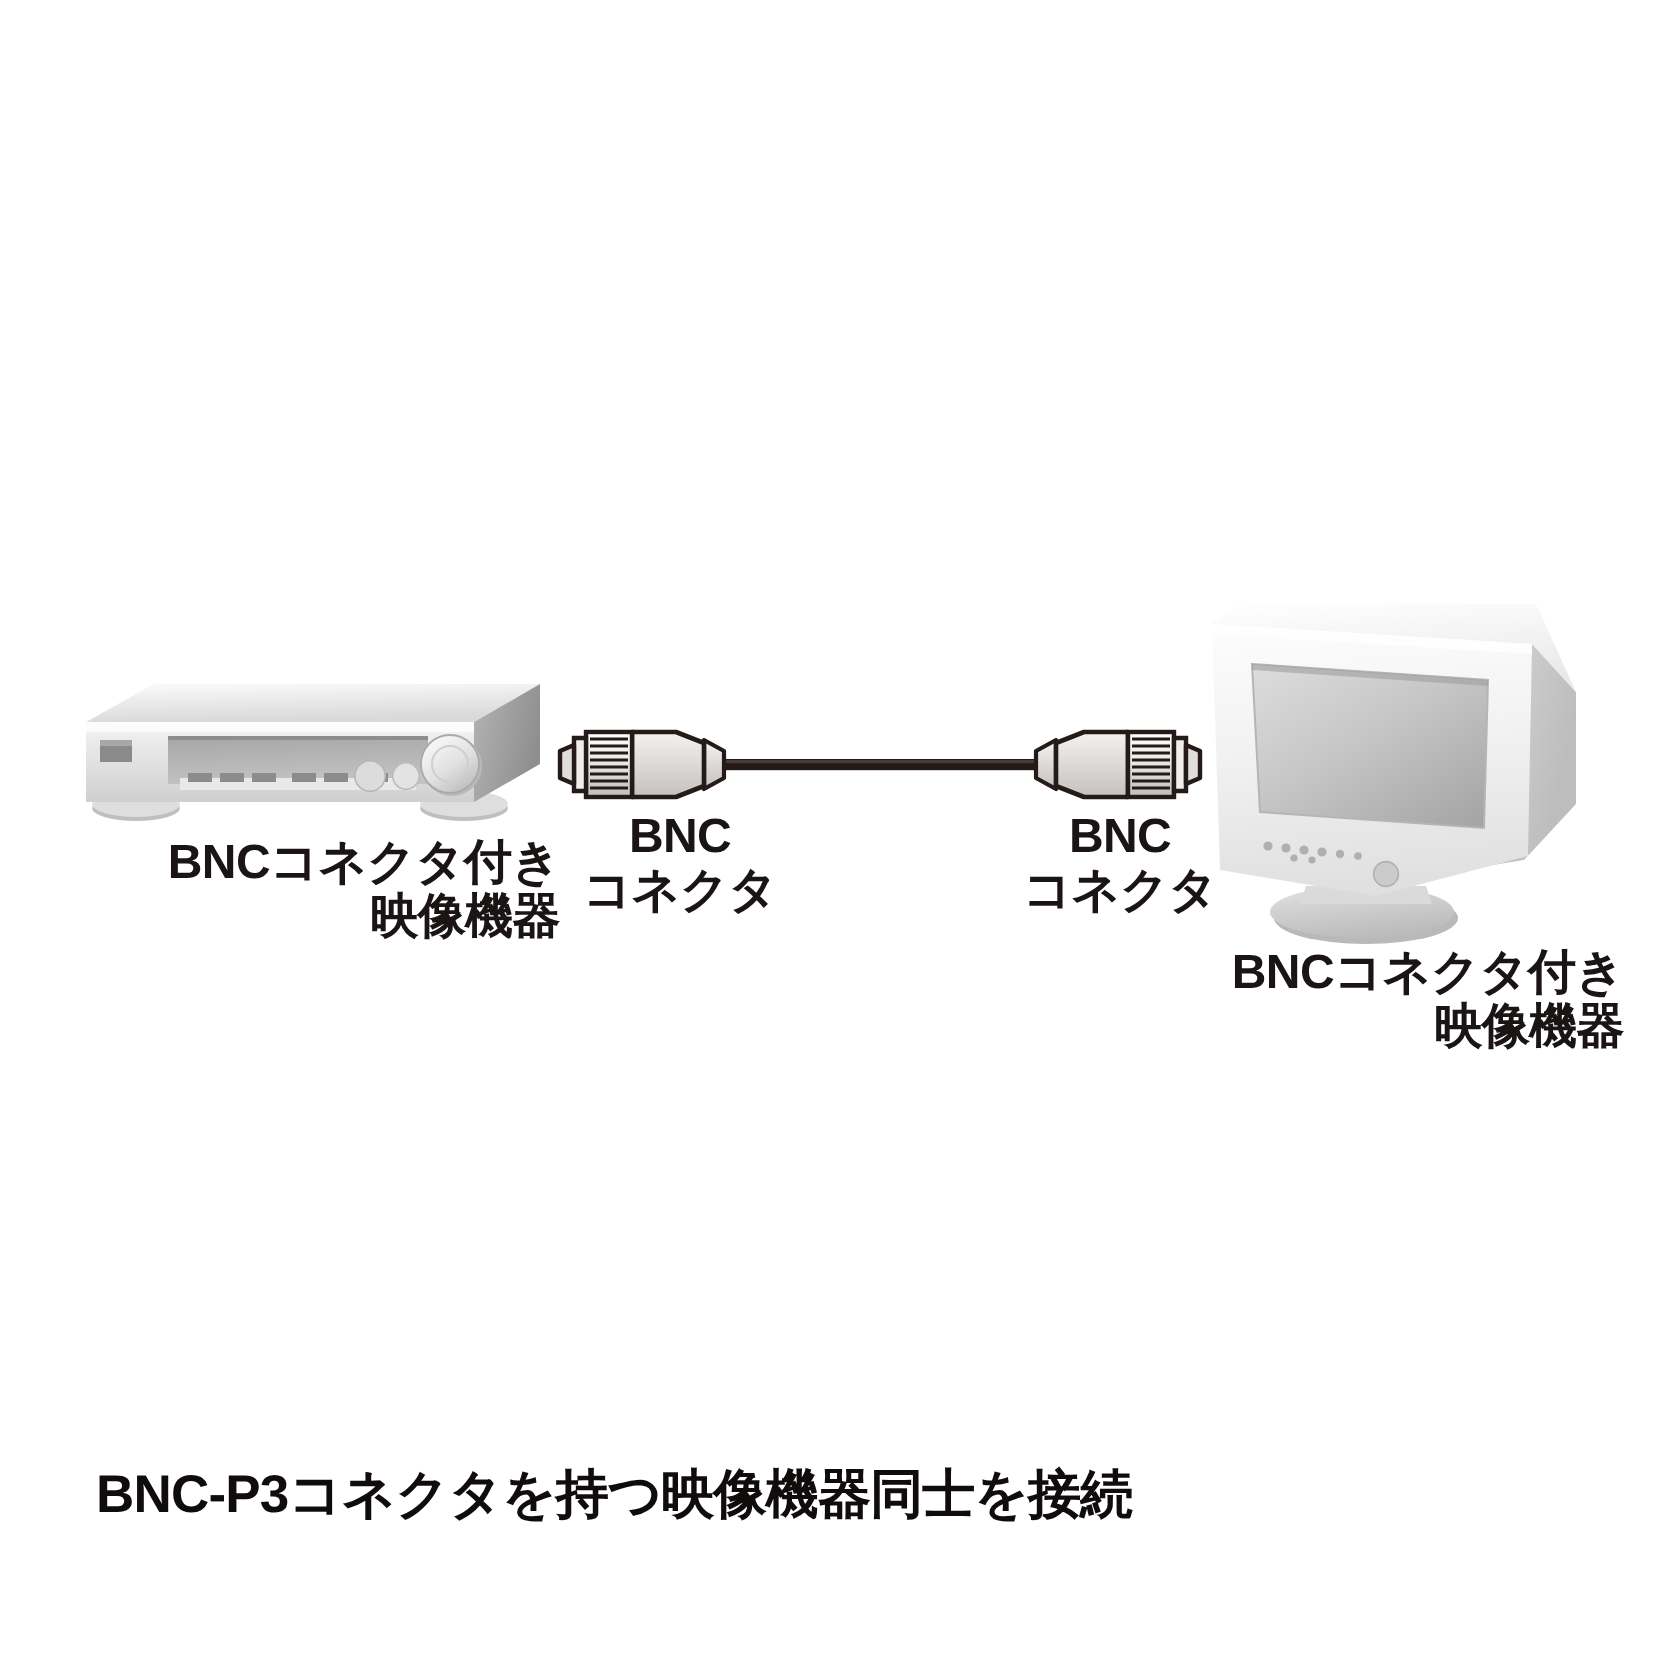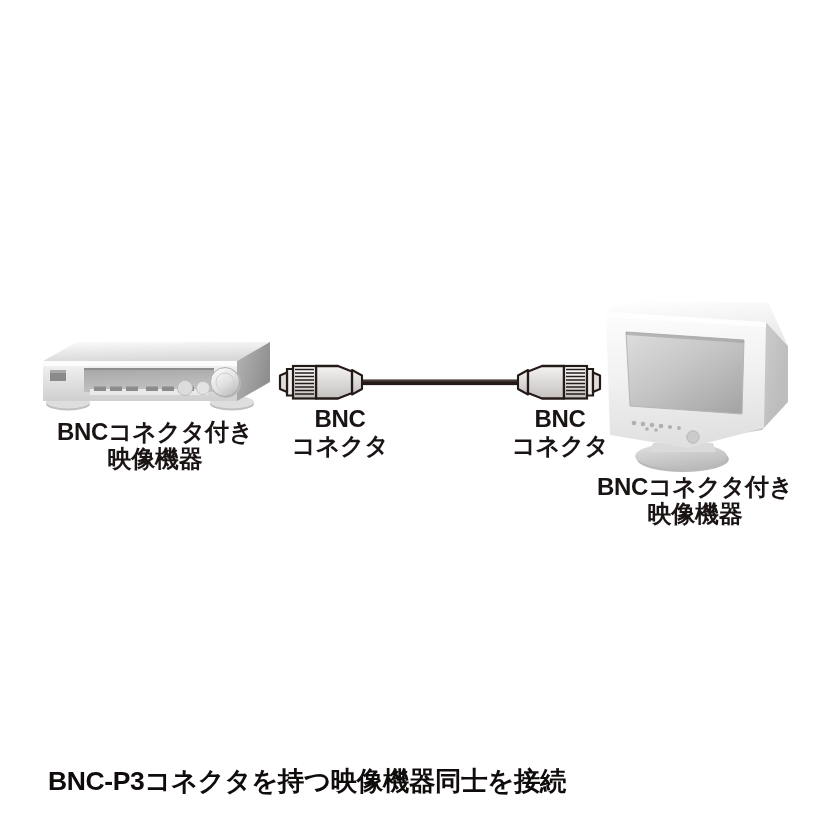--- a/index.html
+++ b/index.html
@@ -23,21 +23,21 @@
     height: 830px;
   }
   .lbl {
     position: absolute;
     color: #1a1514;
     font-family: "Liberation Sans", "DejaVu Sans", sans-serif;
     font-weight: 700;
     letter-spacing: -0.3px;
     white-space: pre;
     line-height: 1.13;
-    text-align: center;
+    text-align: right;
   }
   #label-source-device {
     left: 30px;
     top: 418px;
     width: 250px;
     font-size: 24px;
   }
   #label-connector-left {
     left: 268px;
     top: 405px;
@@ -61,21 +61,20 @@
   #caption {
     position: absolute;
     left: 48px;
     top: 729px;
     color: #100c0c;
     font-family: "Liberation Sans", "DejaVu Sans", sans-serif;
     font-weight: 700;
     font-size: 26.5px;
     letter-spacing: -0.4px;
     white-space: pre;
-    margin-top: 34px;
   }
 </style>
 </head>
 <body>
 
 <div id="stage">
 
   <svg class="diagram-svg" viewBox="0 0 830 830">
     <defs>
       <linearGradient id="gTopPanel" x1="0" y1="0" x2="0.25" y2="1">

